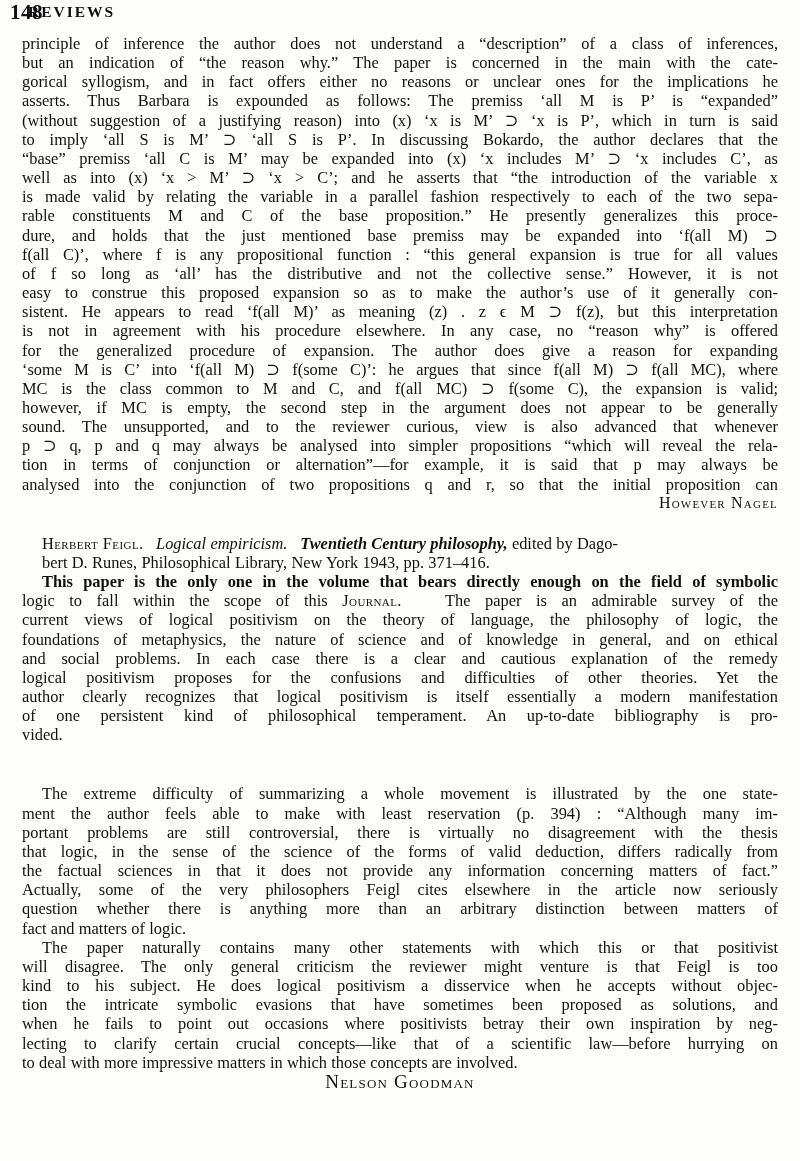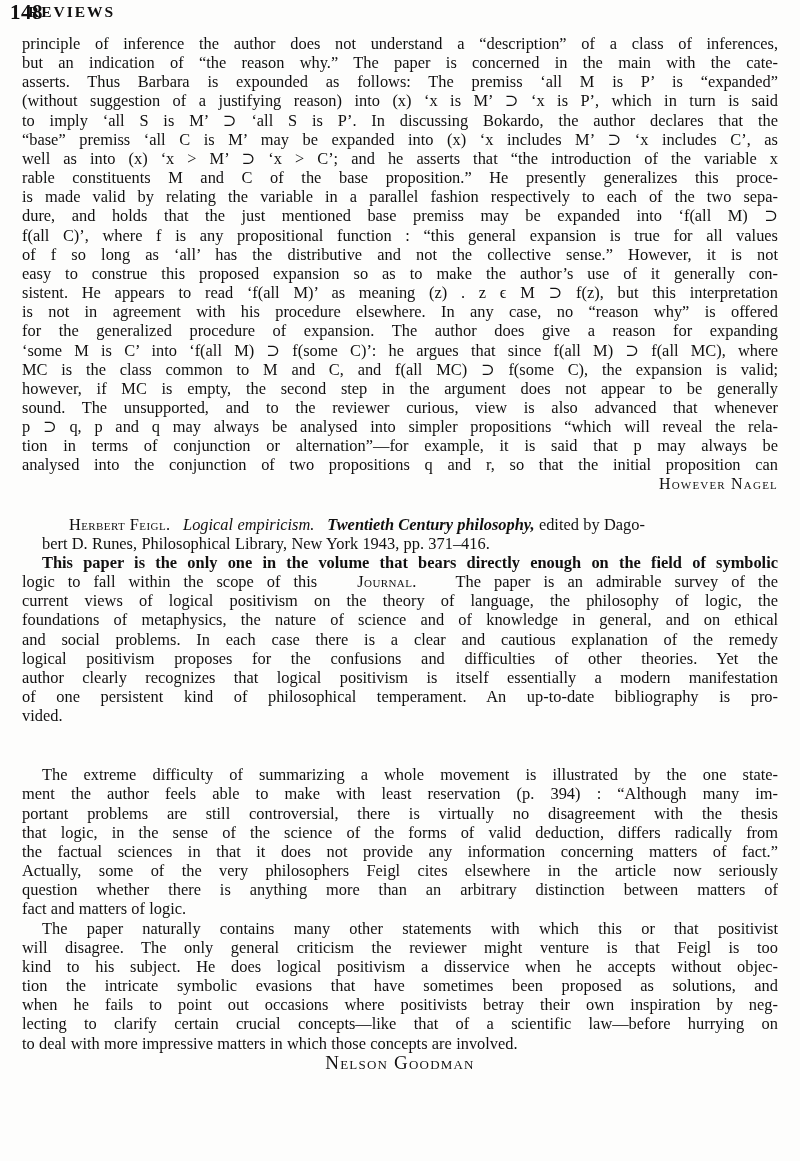--- a/index.html
+++ b/index.html
@@ -74,21 +74,20 @@
   }
   .ln-j {
     display: block;
     text-align: justify;
     text-align-last: justify;
     white-space: normal;
   }
   .sc {
     font-variant: small-caps;
     letter-spacing: 0.4px;
-    margin-left: 27px;
   }
   .it { font-style: italic; }
   .bi {
     font-style: italic;
     font-weight: bold;
   }
   .sig {
     display: block;
     text-align: center;
     font-variant: small-caps;
@@ -117,27 +116,28 @@
     <div class="folio">148</div>
     <div class="head-title">REVIEWS</div>
   </div>
 
   <div class="column">
 
     <div>
       <p class="para">
         <span class="ln-j">principle of inference the author does not understand a “description” of a class of inferences,</span>
         <span class="ln-j">but an indication of “the reason why.”   The paper is concerned in the main with the cate-</span>
+        <span class="ln-j">gorical syllogism, and in fact offers either no reasons or unclear ones for the implications he</span>
         <span class="ln-j">asserts.   Thus Barbara is expounded as follows:  The premiss ‘all M is P’ is “expanded”</span>
         <span class="ln-j">(without suggestion of a justifying reason) into (x) ‘x is M’ ⊃ ‘x is P’, which in turn is said</span>
         <span class="ln-j">to imply ‘all S is M’ ⊃ ‘all S is P’.   In discussing Bokardo, the author declares that the</span>
         <span class="ln-j">“base” premiss ‘all C is M’ may be expanded into (x) ‘x includes M’ ⊃ ‘x includes C’, as</span>
         <span class="ln-j">well as into (x) ‘x &gt; M’ ⊃ ‘x &gt; C’; and he asserts that “the introduction of the variable x</span>
+        <span class="ln-j">is made valid by relating the variable in a parallel fashion respectively to each of the two sepa-</span>
         <span class="ln-j">rable constituents M and C of the base proposition.”   He presently generalizes this proce-</span>
-        <span class="ln-j">is made valid by relating the variable in a parallel fashion respectively to each of the two sepa-</span>
         <span class="ln-j">dure, and holds that the just mentioned base premiss may be expanded into ‘f(all M) ⊃</span>
         <span class="ln-j">f(all C)’, where f is any propositional function : “this general expansion is true for all values</span>
         <span class="ln-j">of f so long as ‘all’ has the distributive and not the collective sense.”   However, it is not</span>
         <span class="ln-j">easy to construe this proposed expansion so as to make the author’s use of it generally con-</span>
         <span class="ln-j">sistent.   He appears to read ‘f(all M)’ as meaning (z) . z ϵ M ⊃ f(z), but this interpretation</span>
         <span class="ln-j">is not in agreement with his procedure elsewhere.   In any case, no “reason why” is offered</span>
         <span class="ln-j">for the generalized procedure of expansion.   The author does give a reason for expanding</span>
         <span class="ln-j">‘some M is C’ into ‘f(all M) ⊃ f(some C)’: he argues that since f(all M) ⊃ f(all MC), where</span>
         <span class="ln-j">MC is the class common to M and C, and f(all MC) ⊃ f(some C), the expansion is valid;</span>
         <span class="ln-j">however, if MC is empty, the second step in the argument does not appear to be generally</span>

